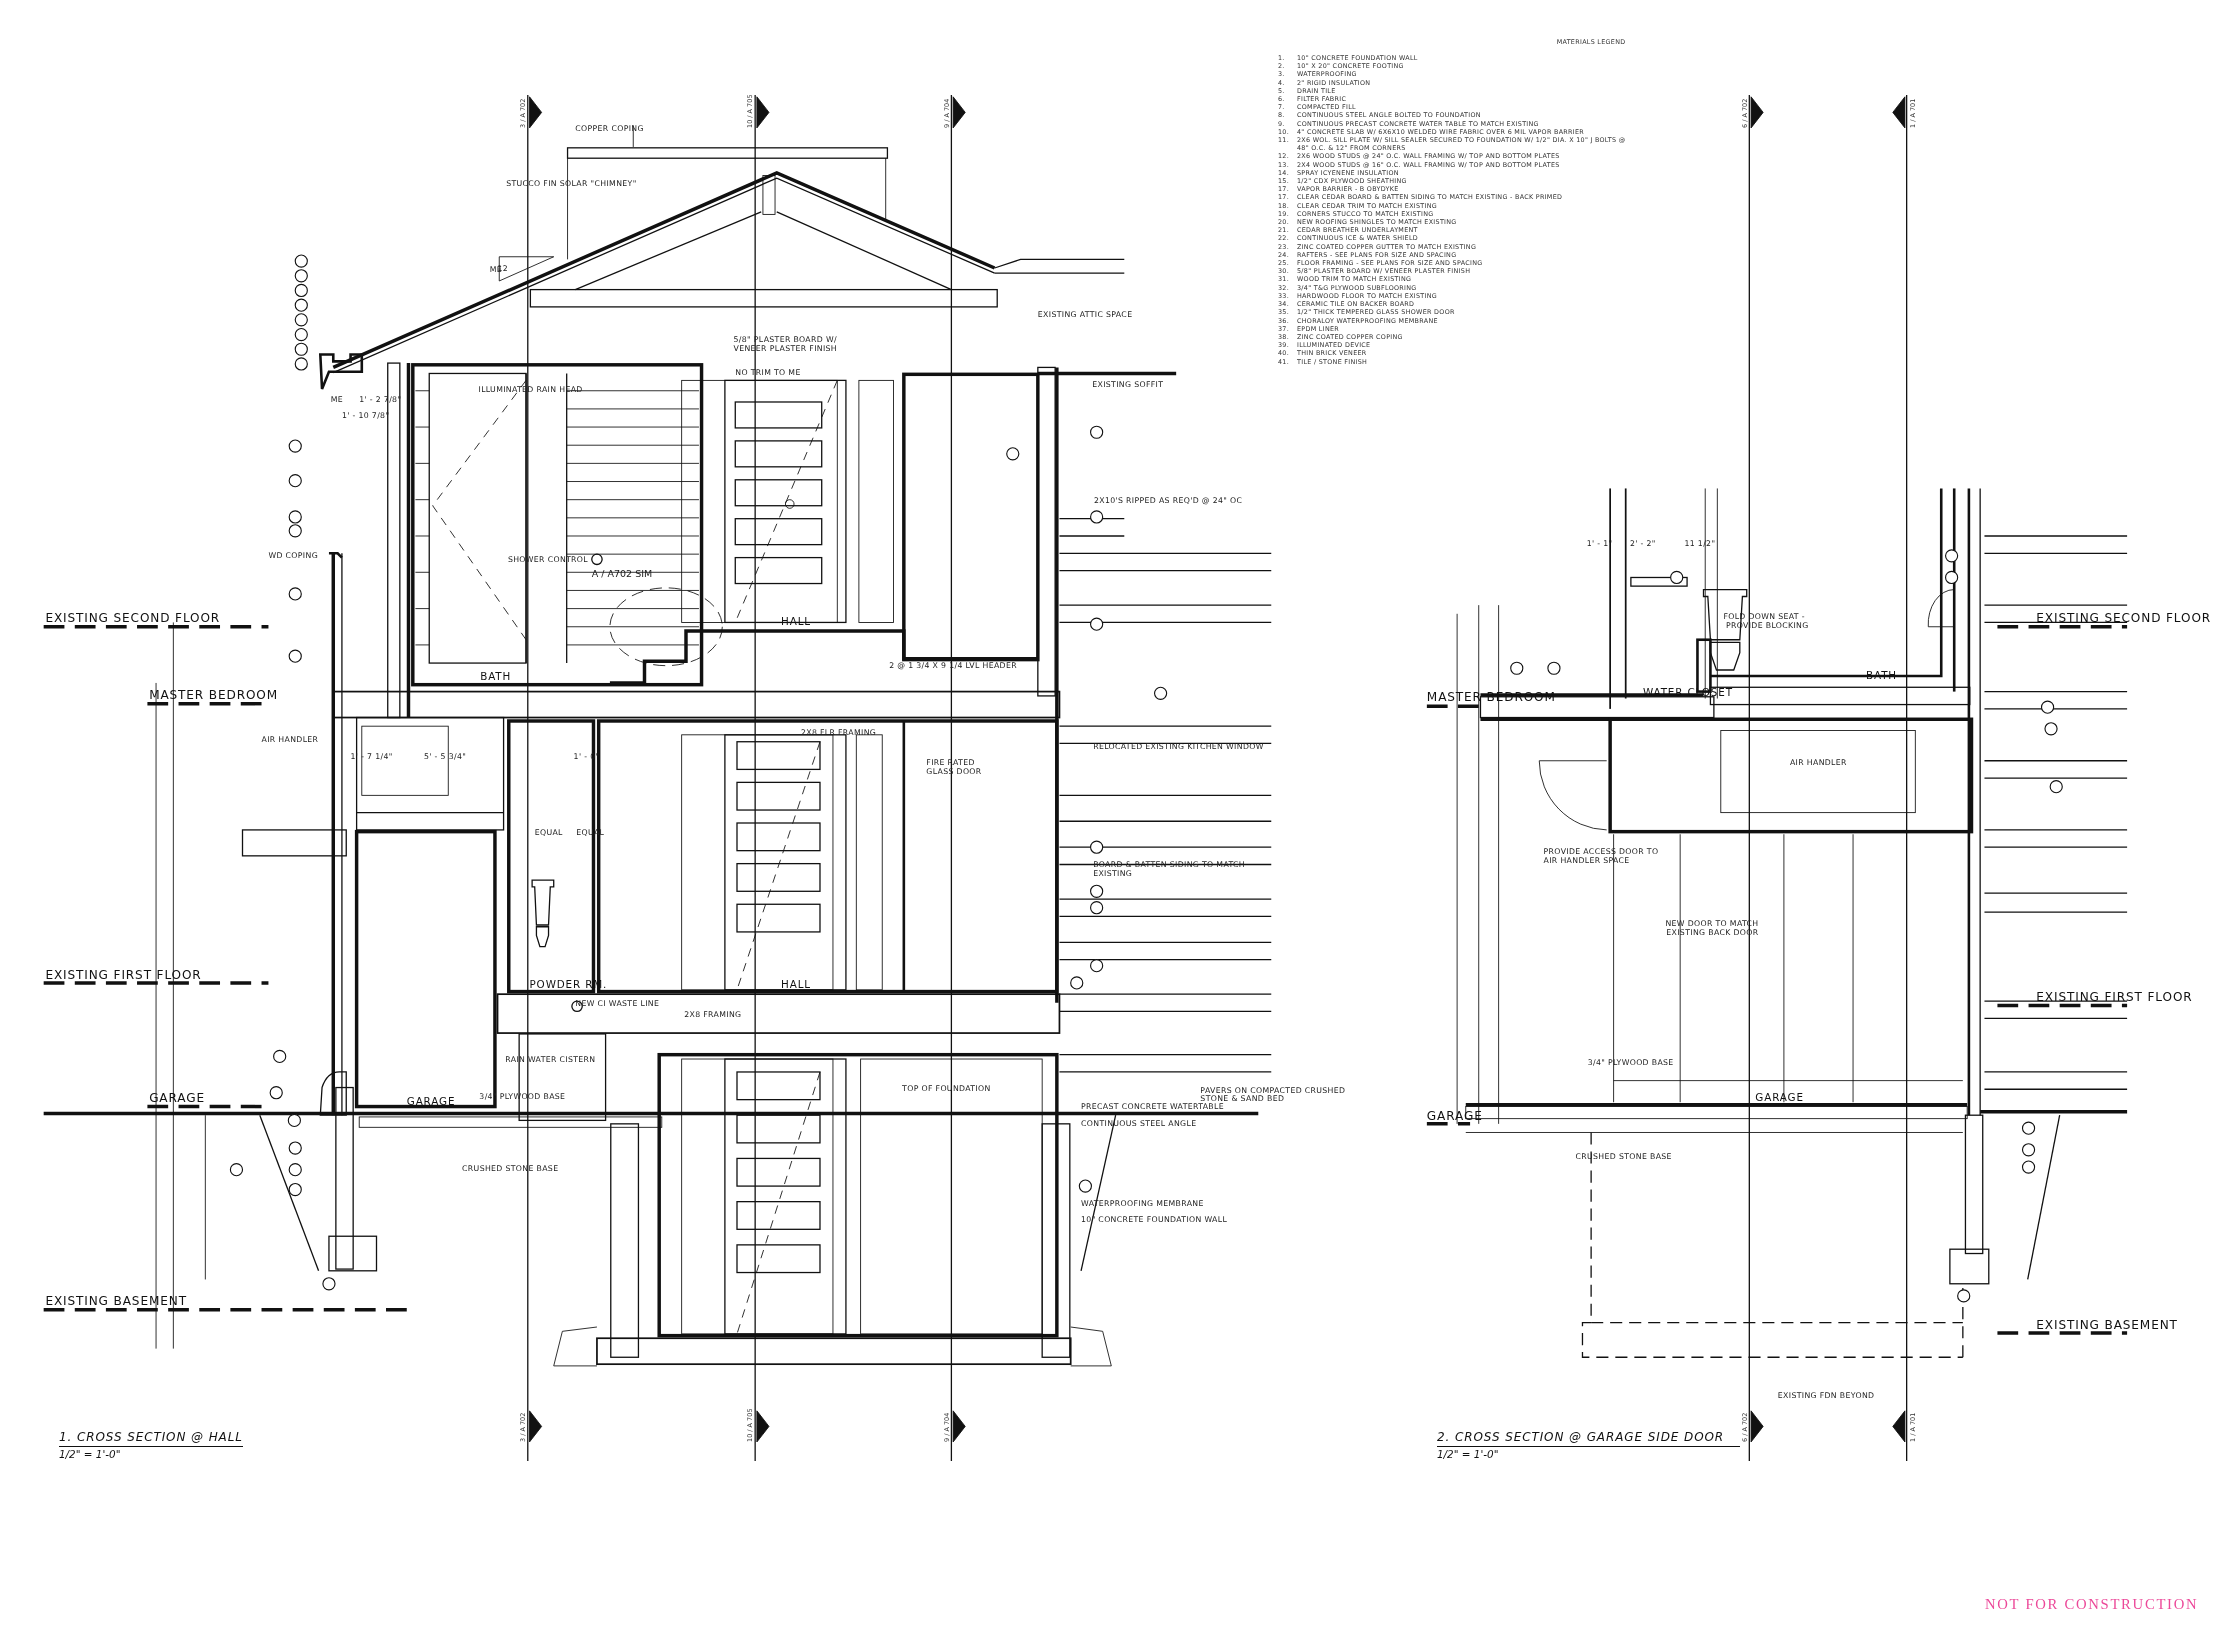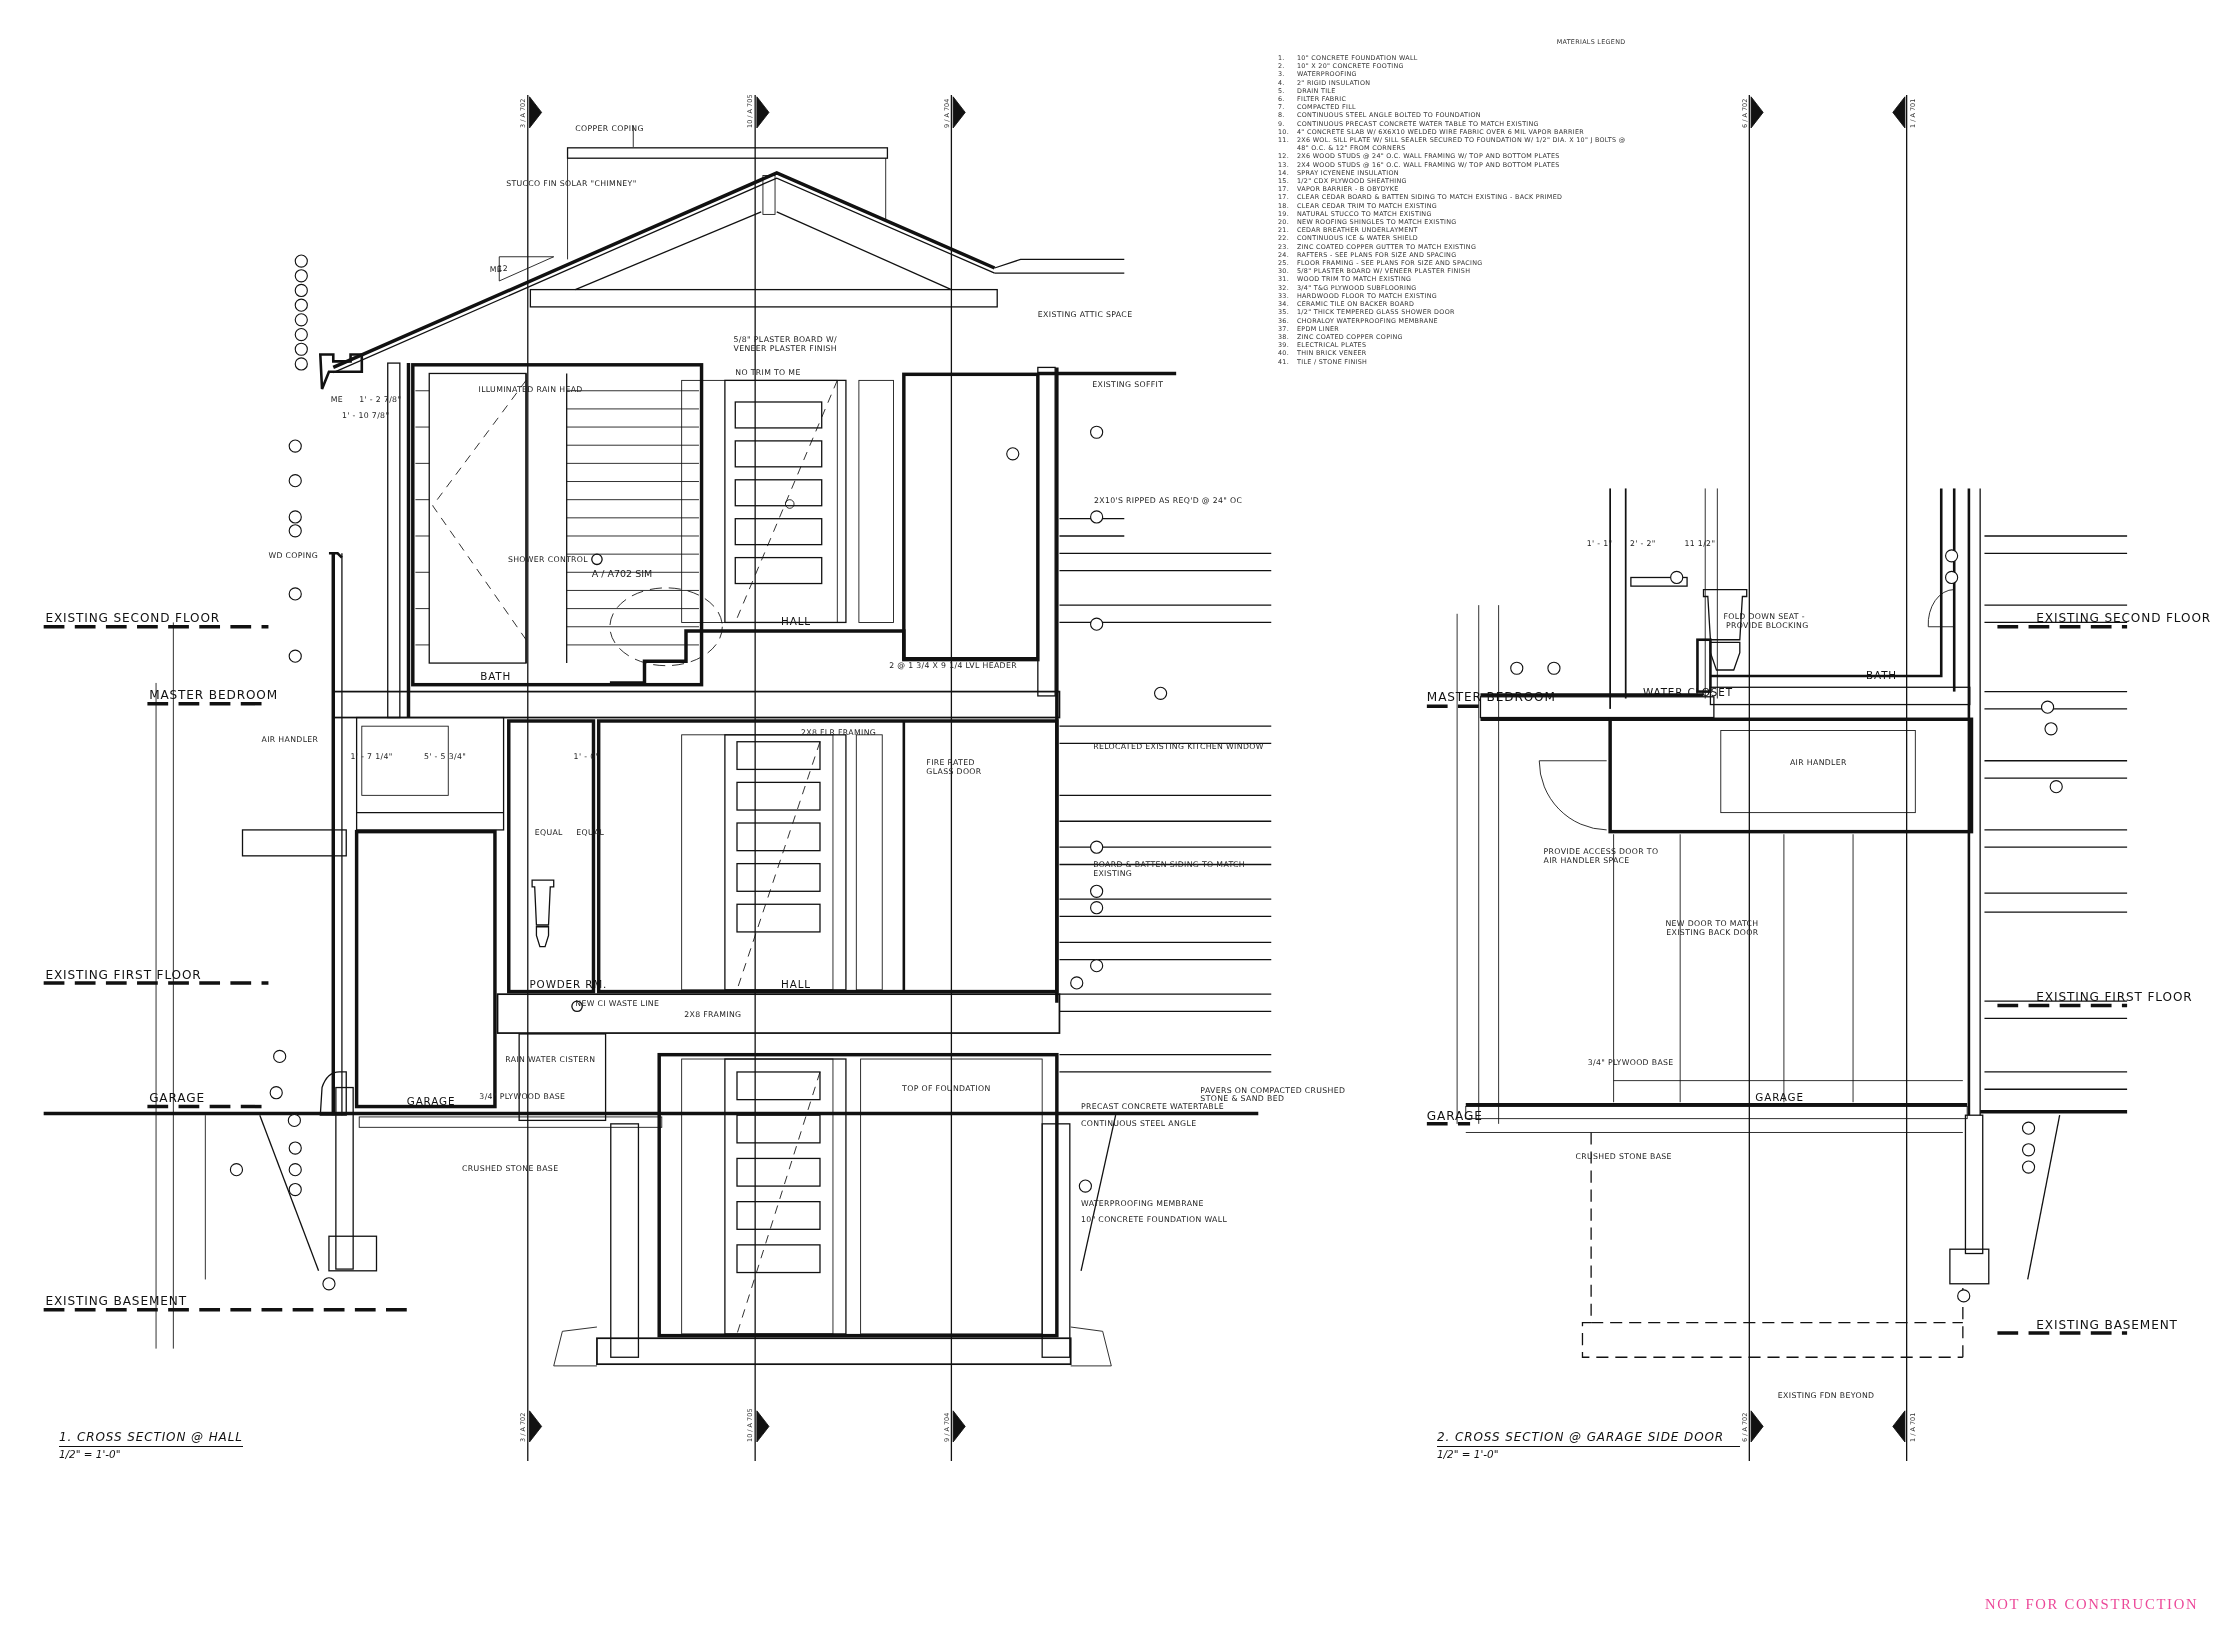--- a/index.html
+++ b/index.html
@@ -519,21 +519,21 @@
       <div class="row">
         <span class="num">17.</span>
         <span>CLEAR CEDAR BOARD &amp; BATTEN SIDING TO MATCH EXISTING - BACK PRIMED</span>
       </div>
       <div class="row">
         <span class="num">18.</span>
         <span>CLEAR CEDAR TRIM TO MATCH EXISTING</span>
       </div>
       <div class="row">
         <span class="num">19.</span>
-        <span>NATURAL STUCCO TO MATCH EXISTING</span>
+        <span>CORNERS STUCCO TO MATCH EXISTING</span>
       </div>
       <div class="row">
         <span class="num">20.</span>
         <span>NEW ROOFING SHINGLES TO MATCH EXISTING</span>
       </div>
       <div class="row">
         <span class="num">21.</span>
         <span>CEDAR BREATHER UNDERLAYMENT</span>
       </div>
       <div class="row">
@@ -583,21 +583,21 @@
       <div class="row">
         <span class="num">37.</span>
         <span>EPDM LINER</span>
       </div>
       <div class="row">
         <span class="num">38.</span>
         <span>ZINC COATED COPPER COPING</span>
       </div>
       <div class="row">
         <span class="num">39.</span>
-        <span>ELECTRICAL PLATES</span>
+        <span>ILLUMINATED DEVICE</span>
       </div>
       <div class="row">
         <span class="num">40.</span>
         <span>THIN BRICK VENEER</span>
       </div>
       <div class="row">
         <span class="num">41.</span>
         <span>TILE  / STONE FINISH</span>
       </div>
     </div>

